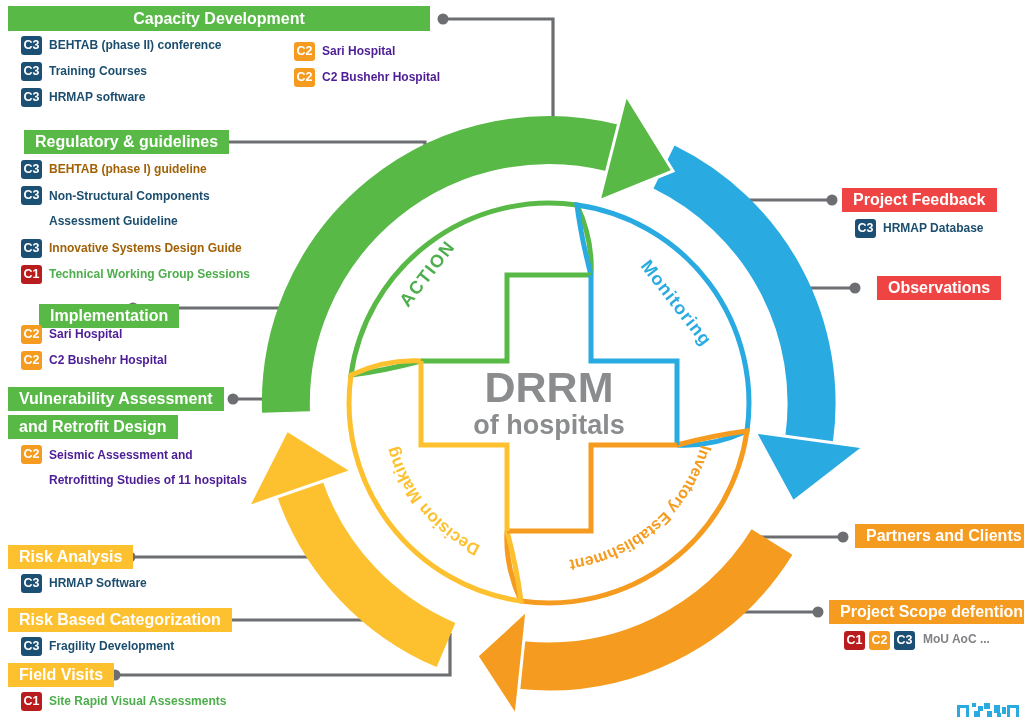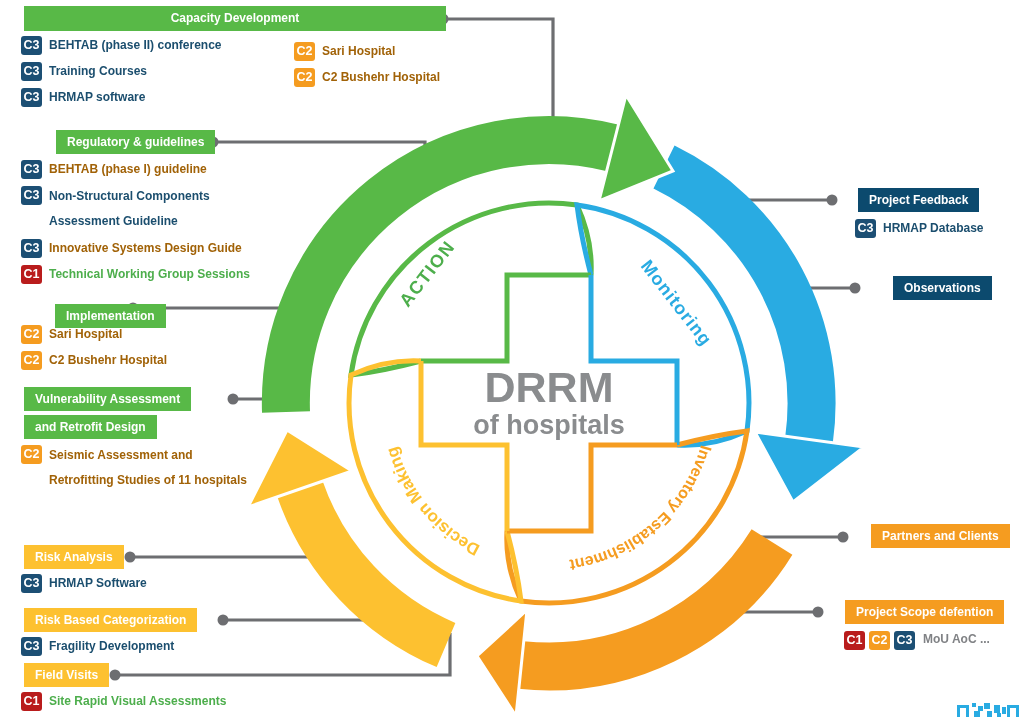--- a/index.html
+++ b/index.html
@@ -1,37 +1,37 @@
 <!DOCTYPE html>
 <html><head>
 <meta charset="utf-8">
 <style>
   html,body{margin:0;padding:0;background:#fff;}
   #stage{position:relative;width:1024px;height:717px;background:#fff;overflow:hidden;
          font-family:"Liberation Sans",sans-serif;font-weight:bold;}
   #diagram{position:absolute;left:0;top:0;z-index:1;}
   .sec{position:absolute;z-index:2;}
-  .bar{display:inline-block;color:#fff;font-size:12px;line-height:24px;height:24px;
-       padding:0 11px;white-space:nowrap;margin-left:16px;}
+  .bar{display:inline-block;color:#fff;font-size:16px;line-height:24px;height:24px;
+       padding:0 11px;white-space:nowrap;}
   .bar.center{text-align:center;padding:0;}
   .bg-green{background:#58B947;}
   .bg-yellow{background:#FDC130;}
-  .bg-cyan{background:#0c4a6e;}
+  .bg-cyan{background:#ef4444;}
   .bg-orange{background:#F59C20;}
   .rows{position:absolute;}
   .row{display:flex;align-items:flex-start;margin-bottom:3px;padding-left:13px;}
   .badge{flex:0 0 auto;width:21px;height:19px;border-radius:3px;color:#fff;font-size:12.5px;
          line-height:19px;text-align:center;margin-right:7px;margin-top:2px;}
   .b-c1{background:#b91c1c;}
   .b-c2{background:#F59C20;}
   .b-c3{background:#1C4F74;}
   .itxt{font-size:12px;line-height:23px;white-space:nowrap;}
   .itxt.wrap{white-space:normal;line-height:25px;}
   .t-navy{color:#1B4E6E;}
-  .t-orange{color:#a16207;}
+  .t-orange{color:#4c1d95;}
   .t-cyan{color:#a16207;}
   .t-green{color:#4DAE4C;}
   .t-gray{color:#808285;}
   .badges-inline{display:flex;align-items:center;}
   .badges-inline .badge{margin-right:4px;}
   #qr{position:absolute;left:957px;top:703px;z-index:2;}
 </style>
 </head>
 <body>
 <div id="stage">
@@ -126,21 +126,21 @@
   <div class="row">
     <span class="badge b-c2">C2</span>
     <span class="itxt t-orange">Sari Hospital</span>
   </div>
   <div class="row">
     <span class="badge b-c2">C2</span>
     <span class="itxt t-orange">C2 Bushehr Hospital</span>
   </div>
 </div>
 
-<div class="sec" style="left:24px;top:130px;padding-left:16px;">
+<div class="sec" style="left:8px;top:130px;padding-left:16px;">
   <span class="bar bg-green">Regulatory &amp; guidelines</span>
 </div>
 <div class="sec rows" style="left:8px;top:158px;width:285px;">
   <div class="row">
     <span class="badge b-c3">C3</span>
     <span class="itxt t-cyan">BEHTAB (phase I) guideline</span>
   </div>
   <div class="row">
     <span class="badge b-c3">C3</span>
     <span class="itxt wrap t-navy" style="width:225px;">Non-Structural Components Assessment Guideline</span>

